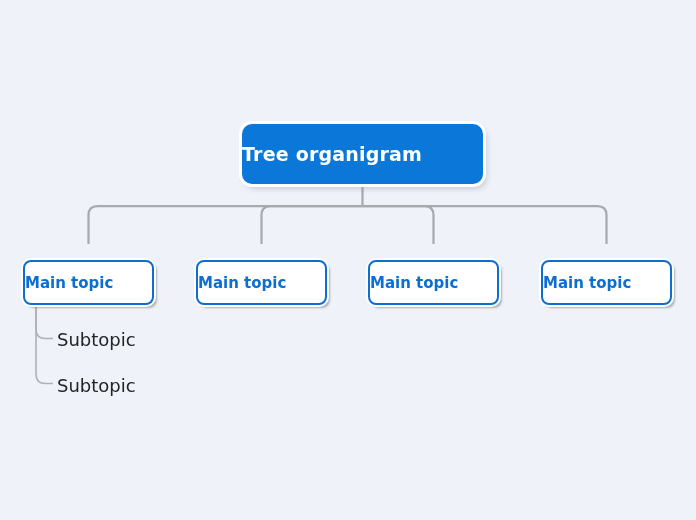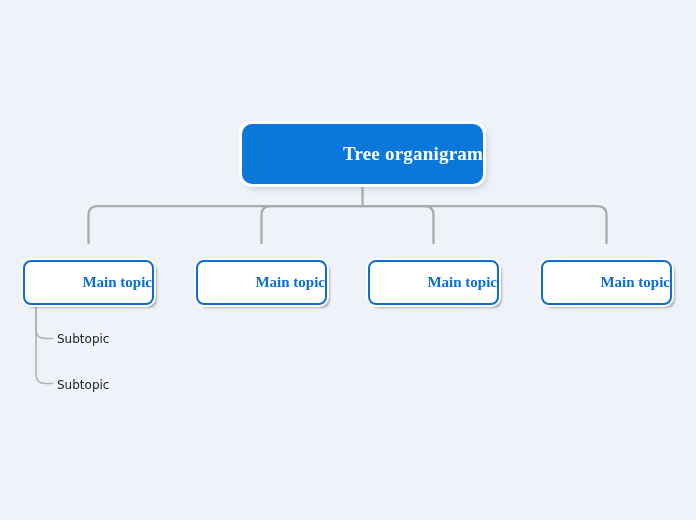--- a/index.html
+++ b/index.html
@@ -21,25 +21,24 @@
     left: 0;
     top: 0;
     width: 696px;
     height: 520px;
     pointer-events: none;
   }
   .node {
     position: absolute;
     display: flex;
     align-items: center;
-    justify-content: flex-end;
+    justify-content: flex-start;
     box-sizing: border-box;
     cursor: pointer;
     white-space: nowrap;
-    font-family: Liberation Serif, serif;
   }
   .root-node {
     left: 242px;
     top: 124px;
     width: 241px;
     height: 60px;
     background: #0b77d8;
     border-radius: 10px;
     box-shadow: 0 0 0 3px #ffffff, 3px 4px 6px rgba(125, 136, 155, 0.45);
     color: #ffffff;
@@ -62,21 +61,21 @@
   .main-node-1 { left: 23px; }
   .main-node-2 { left: 196px; }
   .main-node-3 { left: 368px; }
   .main-node-4 { left: 541px; }
   .subtopic {
     position: absolute;
     left: 57px;
     height: 15px;
     line-height: 15px;
     color: #222426;
-    font-size: 12px;
+    font-size: 18px;
     cursor: pointer;
     white-space: nowrap;
   }
   .subtopic-1 { top: 332px; }
   .subtopic-2 { top: 378px; }
 </style>
 </head>
 <body>
 
 <div class="canvas">

